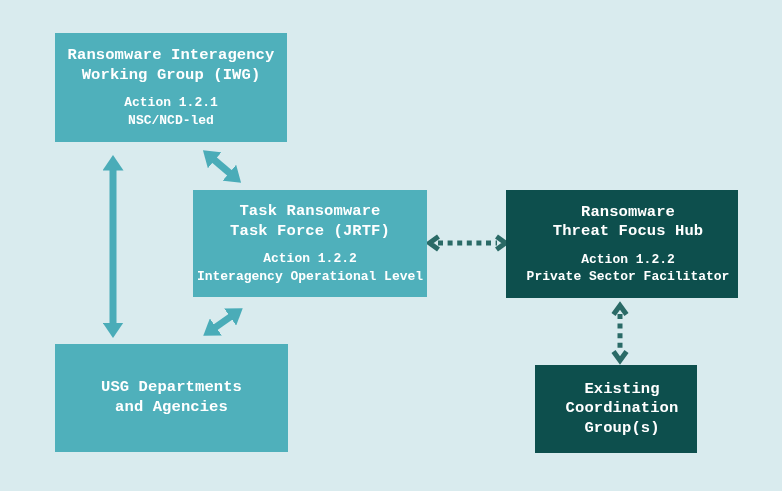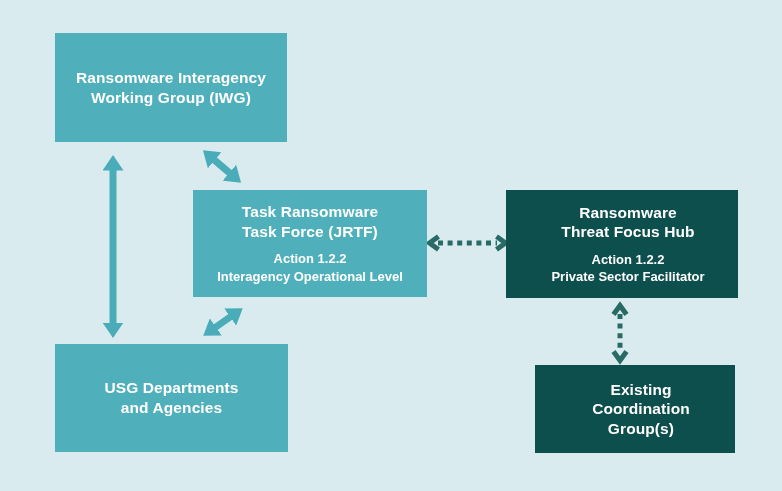--- a/index.html
+++ b/index.html
@@ -10,21 +10,21 @@
     --arrow-dotted: #2a6a66;
     --text: #ffffff;
   }
   * { margin: 0; padding: 0; box-sizing: border-box; }
   html, body { background: var(--background); }
   .canvas {
     position: relative;
     width: 782px;
     height: 491px;
     background: var(--background);
-    font-family: Liberation Sans, sans-serif;
+    font-family: Liberation Mono, monospace;
     overflow: hidden;
   }
   .box {
     position: absolute;
     display: flex;
     flex-direction: column;
     justify-content: center;
     align-items: center;
     text-align: center;
     color: var(--text);
@@ -73,20 +73,22 @@
     <line x1="213" y1="329" x2="233" y2="315" style="stroke: var(--arrow-solid); stroke-width: 7;" marker-start="url(#m-tri)" marker-end="url(#m-tri)"></line>
 
     <line x1="438" y1="243" x2="497" y2="243" style="stroke: var(--arrow-dotted); stroke-width: 5; stroke-dasharray: 5 4.6;" marker-start="url(#m-chev)" marker-end="url(#m-chev)"></line>
 
     <line x1="620" y1="314" x2="620" y2="352" style="stroke: var(--arrow-dotted); stroke-width: 5; stroke-dasharray: 5 4.6;" marker-start="url(#m-chev)" marker-end="url(#m-chev)"></line>
   </svg>
 
   <div class="box box--teal" style="left:55px; top:33px; width:232px; height:109px;">
     <div class="box-title">Ransomware Interagency
 Working Group (IWG)</div>
+    <div class="box-subtitle">Action 1.2.1
+NSC/NCD-led</div>
   </div>
 
   <div class="box box--teal" style="left:193px; top:190px; width:234px; height:107px;">
     <div class="box-title">Task Ransomware
 Task Force (JRTF)</div>
     <div class="box-subtitle">Action 1.2.2
 Interagency Operational Level</div>
   </div>
 
   <div class="box box--dark" style="left:506px; top:190px; width:232px; height:108px;">
@@ -94,19 +96,19 @@
 Threat Focus Hub</div>
     <div class="box-subtitle">Action 1.2.2
 Private Sector Facilitator</div>
   </div>
 
   <div class="box box--teal" style="left:55px; top:344px; width:233px; height:108px;">
     <div class="box-title">USG Departments
 and Agencies</div>
   </div>
 
-  <div class="box box--dark" style="left:535px; top:365px; width:200px; height:88px;">
+  <div class="box box--dark" style="left:535px; top:365px; width:162px; height:88px;">
     <div class="box-title">Existing
 Coordination
 Group(s)</div>
   </div>
 
 </div>
 
 </body></html>

